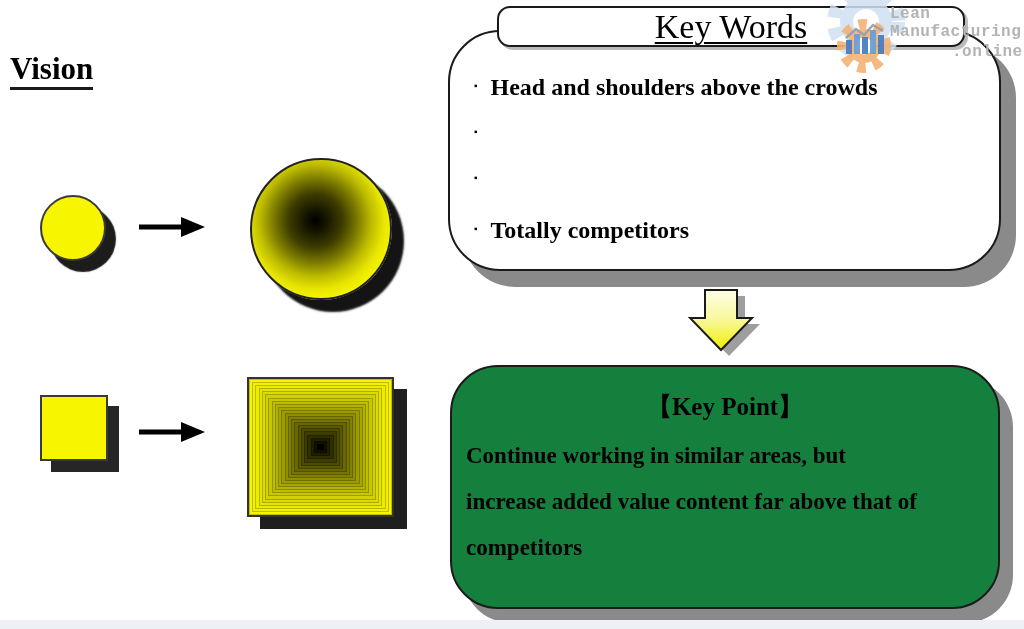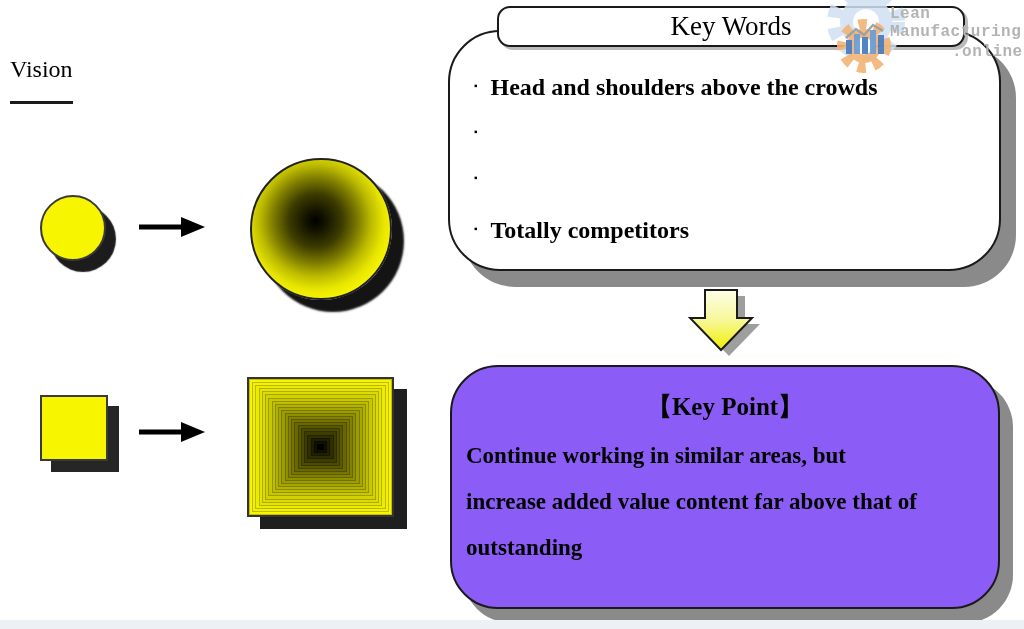--- a/index.html
+++ b/index.html
@@ -4,22 +4,22 @@
 <style>
   html,body{margin:0;padding:0;background:#fff;}
   .canvas{
     position:relative;width:1024px;height:629px;background:#ffffff;
     overflow:hidden;font-family:"Liberation Serif", serif;color:#000;
   }
 
   
   .vision-title{
     position:absolute;left:10px;top:52px;
-    font-size:24px;font-weight:normal;
-    border-bottom:3px solid #1a1a1a;padding-bottom:15px;line-height:34px;
+    font-size:31px;font-weight:bold;
+    border-bottom:3px solid #1a1a1a;padding-bottom:1px;line-height:34px;
   }
   .small-circle{
     position:absolute;left:40px;top:195px;width:62px;height:62px;border-radius:50%;
     background:var(--shape-yellow);border:2px solid #3a3a3a;
     box-shadow:10px 11px 1px var(--shape-shadow-black);
   }
   .big-circle{
     position:absolute;left:250px;top:158px;width:138px;height:138px;border-radius:50%;
     border:2px solid #222;
     background:radial-gradient(circle at 46% 44%,
@@ -49,35 +49,35 @@
     box-sizing:border-box;z-index:2;
   }
   .key-words-title-box{
     position:absolute;left:497px;top:6px;width:468px;height:41px;
     background:#fff;border:2px solid #1a1a1a;border-radius:13px;
     box-shadow:3px 3px 0 rgba(120,120,120,.5);
     box-sizing:border-box;z-index:4;
     display:flex;align-items:center;justify-content:center;
   }
   .key-words-title{
-    font-size:27px;text-underline-offset:4px;
+    font-size:34px;text-decoration:underline;text-underline-offset:4px;
     text-decoration-thickness:2px;
   }
   .bullet-list{position:absolute;left:24px;top:32px;right:16px;}
   .bullet-row{display:flex;align-items:baseline;gap:13px;line-height:46px;}
   .bullet-glyph{font-size:10px;line-height:46px;transform:translateY(-6px);}
   .bullet-text{font-size:24px;font-weight:bold;white-space:nowrap;}
 
   
   .down-arrow{position:absolute;left:688px;top:288px;z-index:1;}
 
   
   .key-point-box{
     position:absolute;left:450px;top:365px;width:550px;height:244px;
-    background:#8b5cf6;border:2px solid #1a1a1a;border-radius:48px;
+    background:#15803d;border:2px solid #1a1a1a;border-radius:48px;
     box-shadow:13px 14px 0 var(--box-shadow-gray);
     box-sizing:border-box;z-index:2;
   }
   .key-point-title{
     margin-top:24px;text-align:center;font-size:25px;font-weight:bold;line-height:32px;
   }
   .key-point-body{margin-top:10px;padding:0 14px;}
   .key-point-line{font-size:23px;font-weight:bold;line-height:46px;white-space:nowrap;}
 
   
@@ -173,21 +173,21 @@
     </defs>
     <polygon points="17,2 49,2 49,30 64,30 33,62 2,30 17,30" transform="translate(8,6)" fill="#9e9e9e"></polygon>
     <polygon points="17,2 49,2 49,30 64,30 33,62 2,30 17,30" fill="url(#dag)" stroke="#1a1a1a" stroke-width="2"></polygon>
   </svg>
 
   <div class="key-point-box">
     <div class="key-point-title">【Key Point】</div>
     <div class="key-point-body">
       <div class="key-point-line">Continue working in similar areas, but</div>
       <div class="key-point-line">increase added value content far above that of</div>
-      <div class="key-point-line">outstanding</div>
+      <div class="key-point-line">competitors</div>
     </div>
   </div>
 
   <div class="brand-logo">
     <svg class="gear-large" width="92" height="92" viewBox="0 0 92 92">
       <circle cx="46" cy="46" r="31" fill="none" stroke="#cfe0f1" stroke-width="16" stroke-dasharray="10.5 9.8"></circle>
       <circle cx="46" cy="46" r="26" fill="#cfe0f1"></circle>
       <circle cx="46" cy="46" r="13" fill="#ffffff"></circle>
     </svg>
     <svg class="gear-small" width="64" height="64" viewBox="0 0 64 64">

